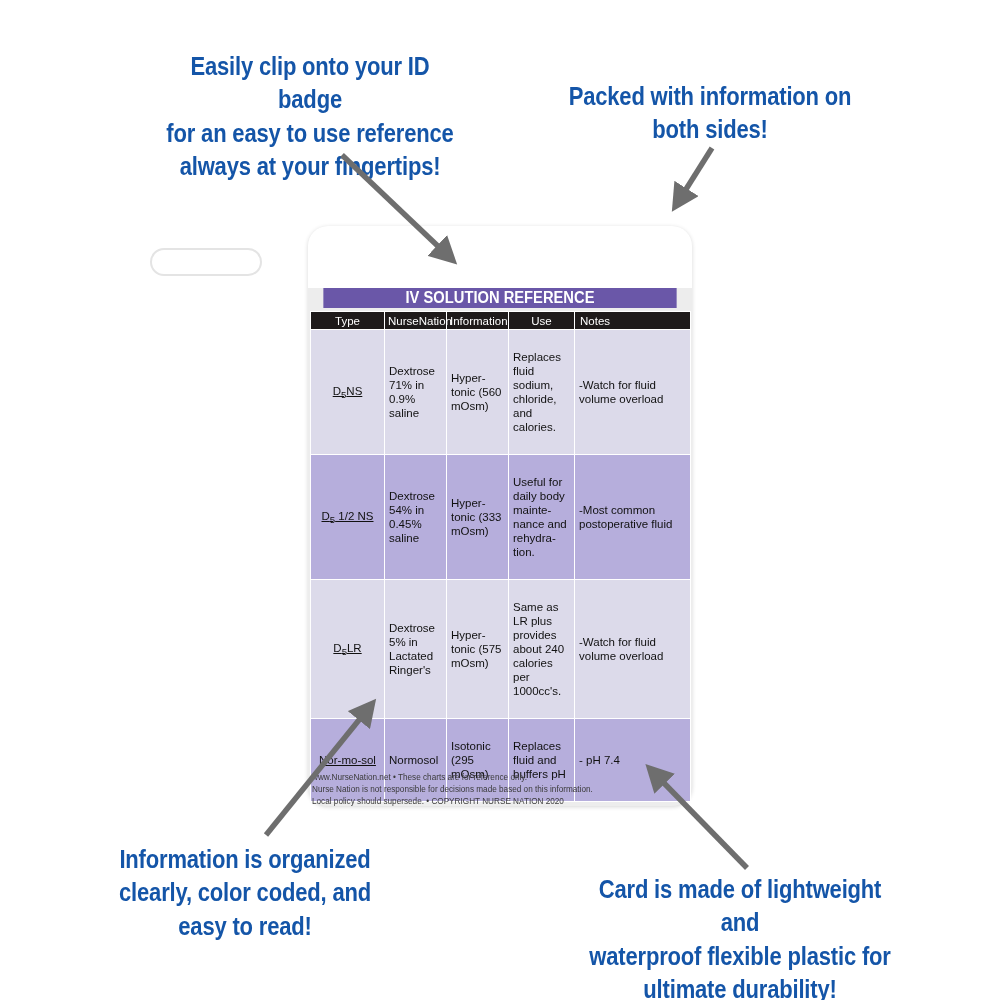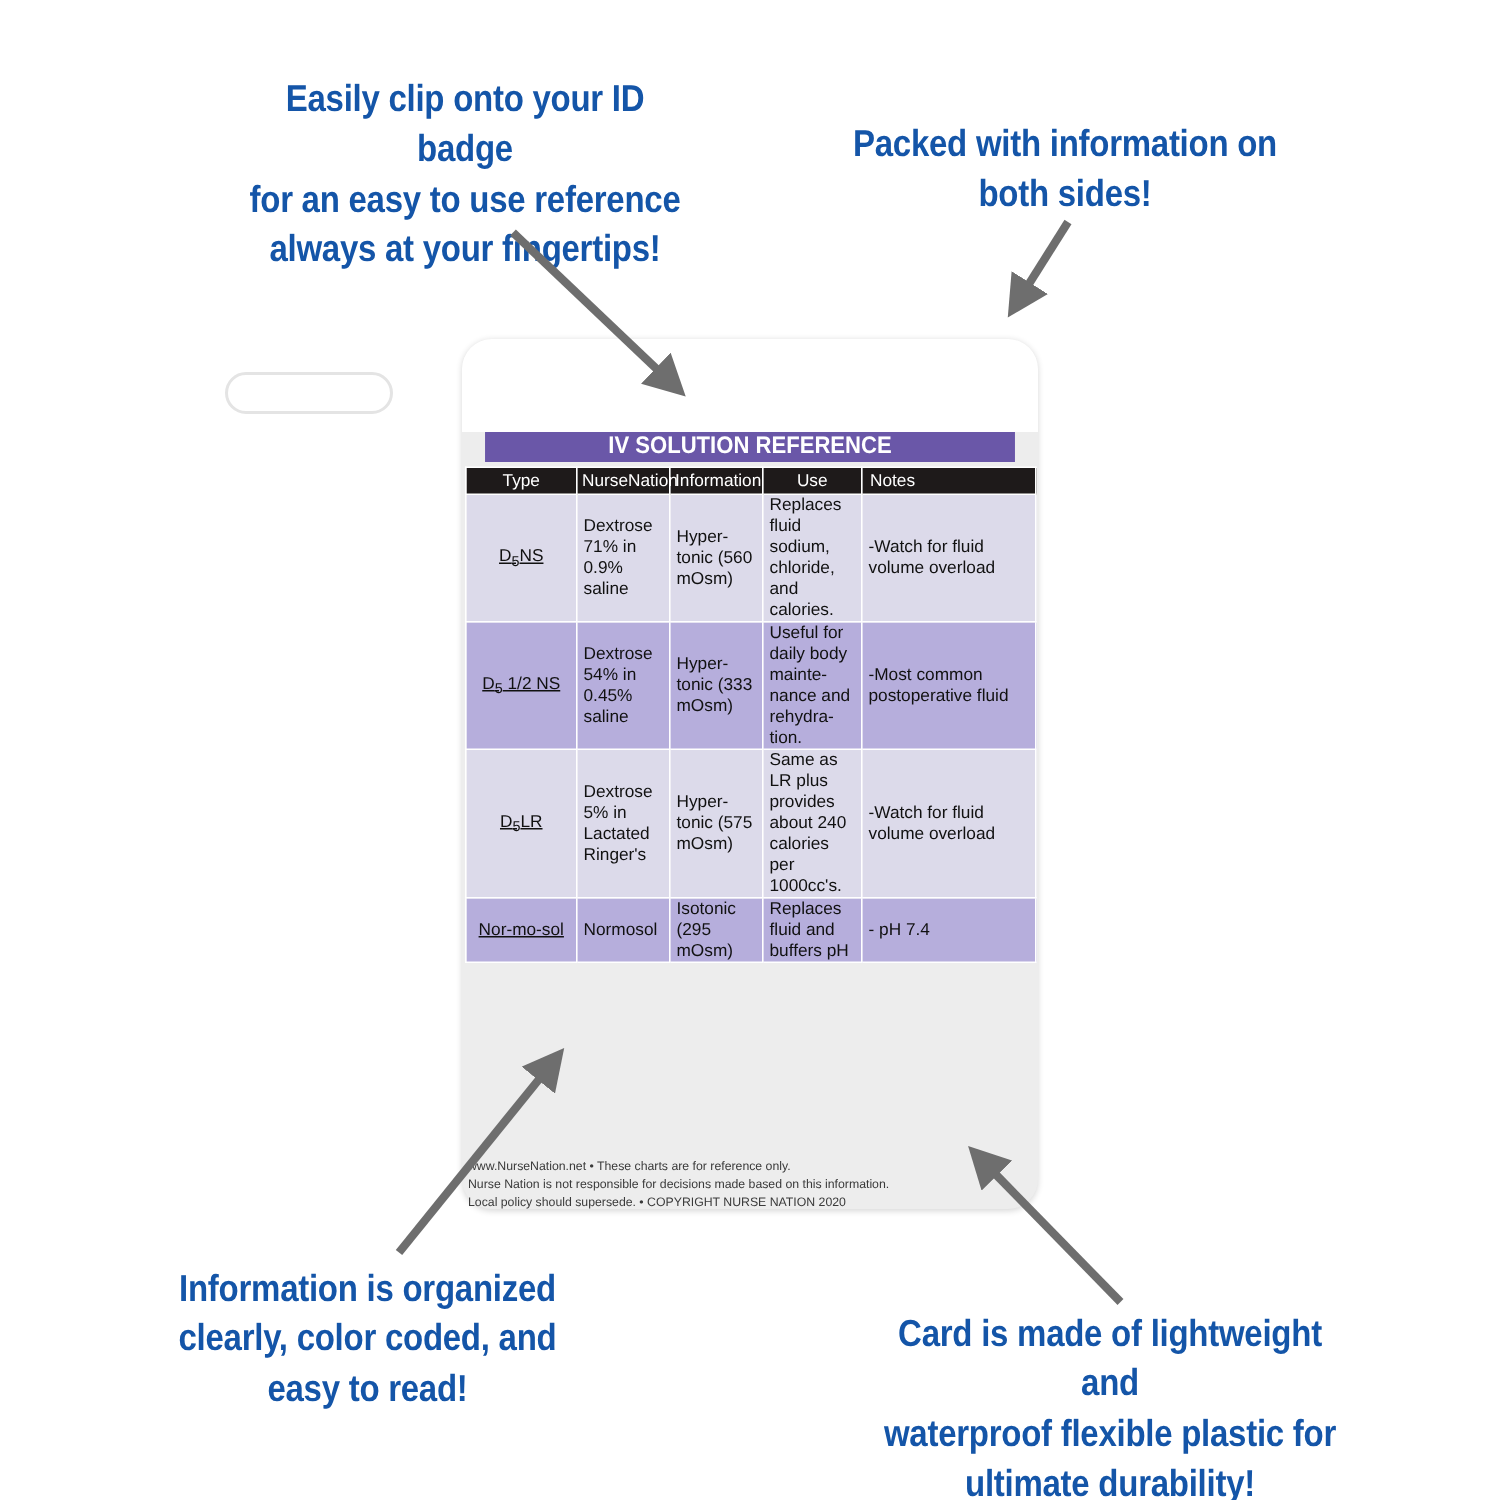--- a/index.html
+++ b/index.html
@@ -106,21 +106,21 @@
     font-weight: normal;
     font-size: 11.5px;
     padding: 2px 3px;
     border: 1px solid #ffffff;
     height: 13px;
     text-align: center;
   }
   #iv-table th.notes-head { text-align: left; padding-left: 5px; }
   #iv-table td {
     border: 1px solid #ffffff;
-    padding: 0 4px;
+    padding: 20px 4px;
     vertical-align: middle;
     line-height: 1.22;
   }
   #iv-table tr.shade-light td { background: #DCDAEA; }
   #iv-table tr.shade-dark  td { background: #B6AEDC; }
   td.col-type { text-align: center; text-decoration: underline; }
   td.col-notes, td.col-desc, td.col-osm, td.col-use { text-align: left; }
 
   .c1 { width: 74px; }
   .c2 { width: 62px; }

